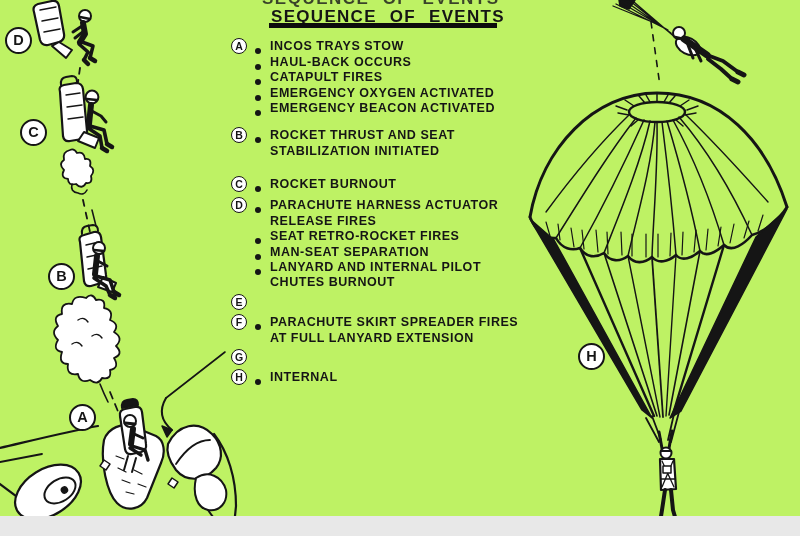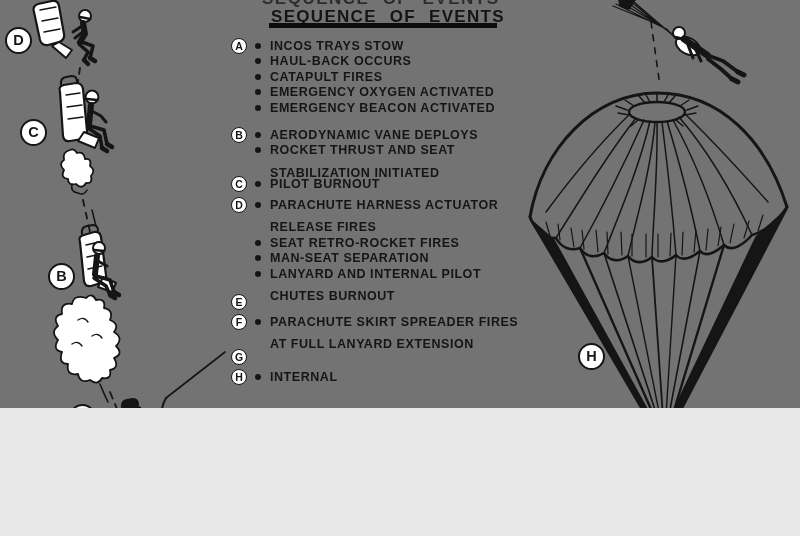--- a/index.html
+++ b/index.html
@@ -1,17 +1,17 @@
 <!DOCTYPE html>
 <html><head>
 <meta charset="utf-8">
 <style>
   html,body { margin:0; padding:0; background:#e8e8e8; }
   .page {
-    position:relative; width:800px; height:408px; background:#737373;
+    position:relative; width:800px; height:516px; background:#bef264;
     font-family:"Liberation Sans", sans-serif; color:#151515; overflow:hidden;
   }
   
   .ghost-title {
     position:absolute; left:262px; top:0; width:250px; height:7px;
     overflow:hidden; opacity:.82;
   }
   .ghost-title .inner {
     display:block; margin-top:-11px; font-size:17px; font-weight:bold;
     letter-spacing:1.5px; word-spacing:7px; color:#1d1d1d; white-space:nowrap;
@@ -24,22 +24,22 @@
 
   
   .event-group { position:absolute; left:228px; }
   .badge {
     position:absolute; left:3px; top:-1px; width:14px; height:14px;
     border:1.9px solid #151515; border-radius:50%;
     display:flex; align-items:center; justify-content:center;
     font-size:10.5px; font-weight:bold; line-height:1; background:#fff;
   }
   .glines { margin-left:27px; }
-  .line { display:flex; align-items:flex-start; height:15.4px; }
-  .line.cont { padding-left:15px;margin-top:7px; }
+  .line { display:flex; align-items:flex-end; height:15.4px; }
+  .line.cont { padding-left:15px; }
   .dot { flex:none; width:6px; height:6px; border-radius:50%; background:#151515; margin:4px 9px 0 0; }
   .ltext { font-size:12.5px; font-weight:bold; letter-spacing:0.55px; line-height:15px; white-space:nowrap; }
 
   
   .fig-badge {
     position:absolute; width:23px; height:23px; border:2.3px solid #151515; border-radius:50%;
     display:flex; align-items:center; justify-content:center;
     font-size:14.5px; font-weight:bold; background:#fff; line-height:1;
   }
   .fig-badge.pos-d { left:5px;   top:27px; }
@@ -263,40 +263,36 @@
     </div>
   </div>
 
   <div class="event-group" style="top:128px">
     <div class="badge">
         <span>B</span>
       </div>
     <div class="glines">
       <div class="line">
           <span class="dot"></span>
-          <span class="ltext">AERODYNAMIC VANE DEPLOYS</span>
-        </div>
-      <div class="line">
-          <span class="dot"></span>
           <span class="ltext">ROCKET THRUST AND SEAT</span>
         </div>
       <div class="line cont">
           <span class="ltext">STABILIZATION INITIATED</span>
         </div>
     </div>
   </div>
 
   <div class="event-group" style="top:177px">
     <div class="badge">
         <span>C</span>
       </div>
     <div class="glines">
       <div class="line">
           <span class="dot"></span>
-          <span class="ltext">PILOT BURNOUT</span>
+          <span class="ltext">ROCKET BURNOUT</span>
         </div>
     </div>
   </div>
 
   <div class="event-group" style="top:198px">
     <div class="badge">
         <span>D</span>
       </div>
     <div class="glines">
       <div class="line">

